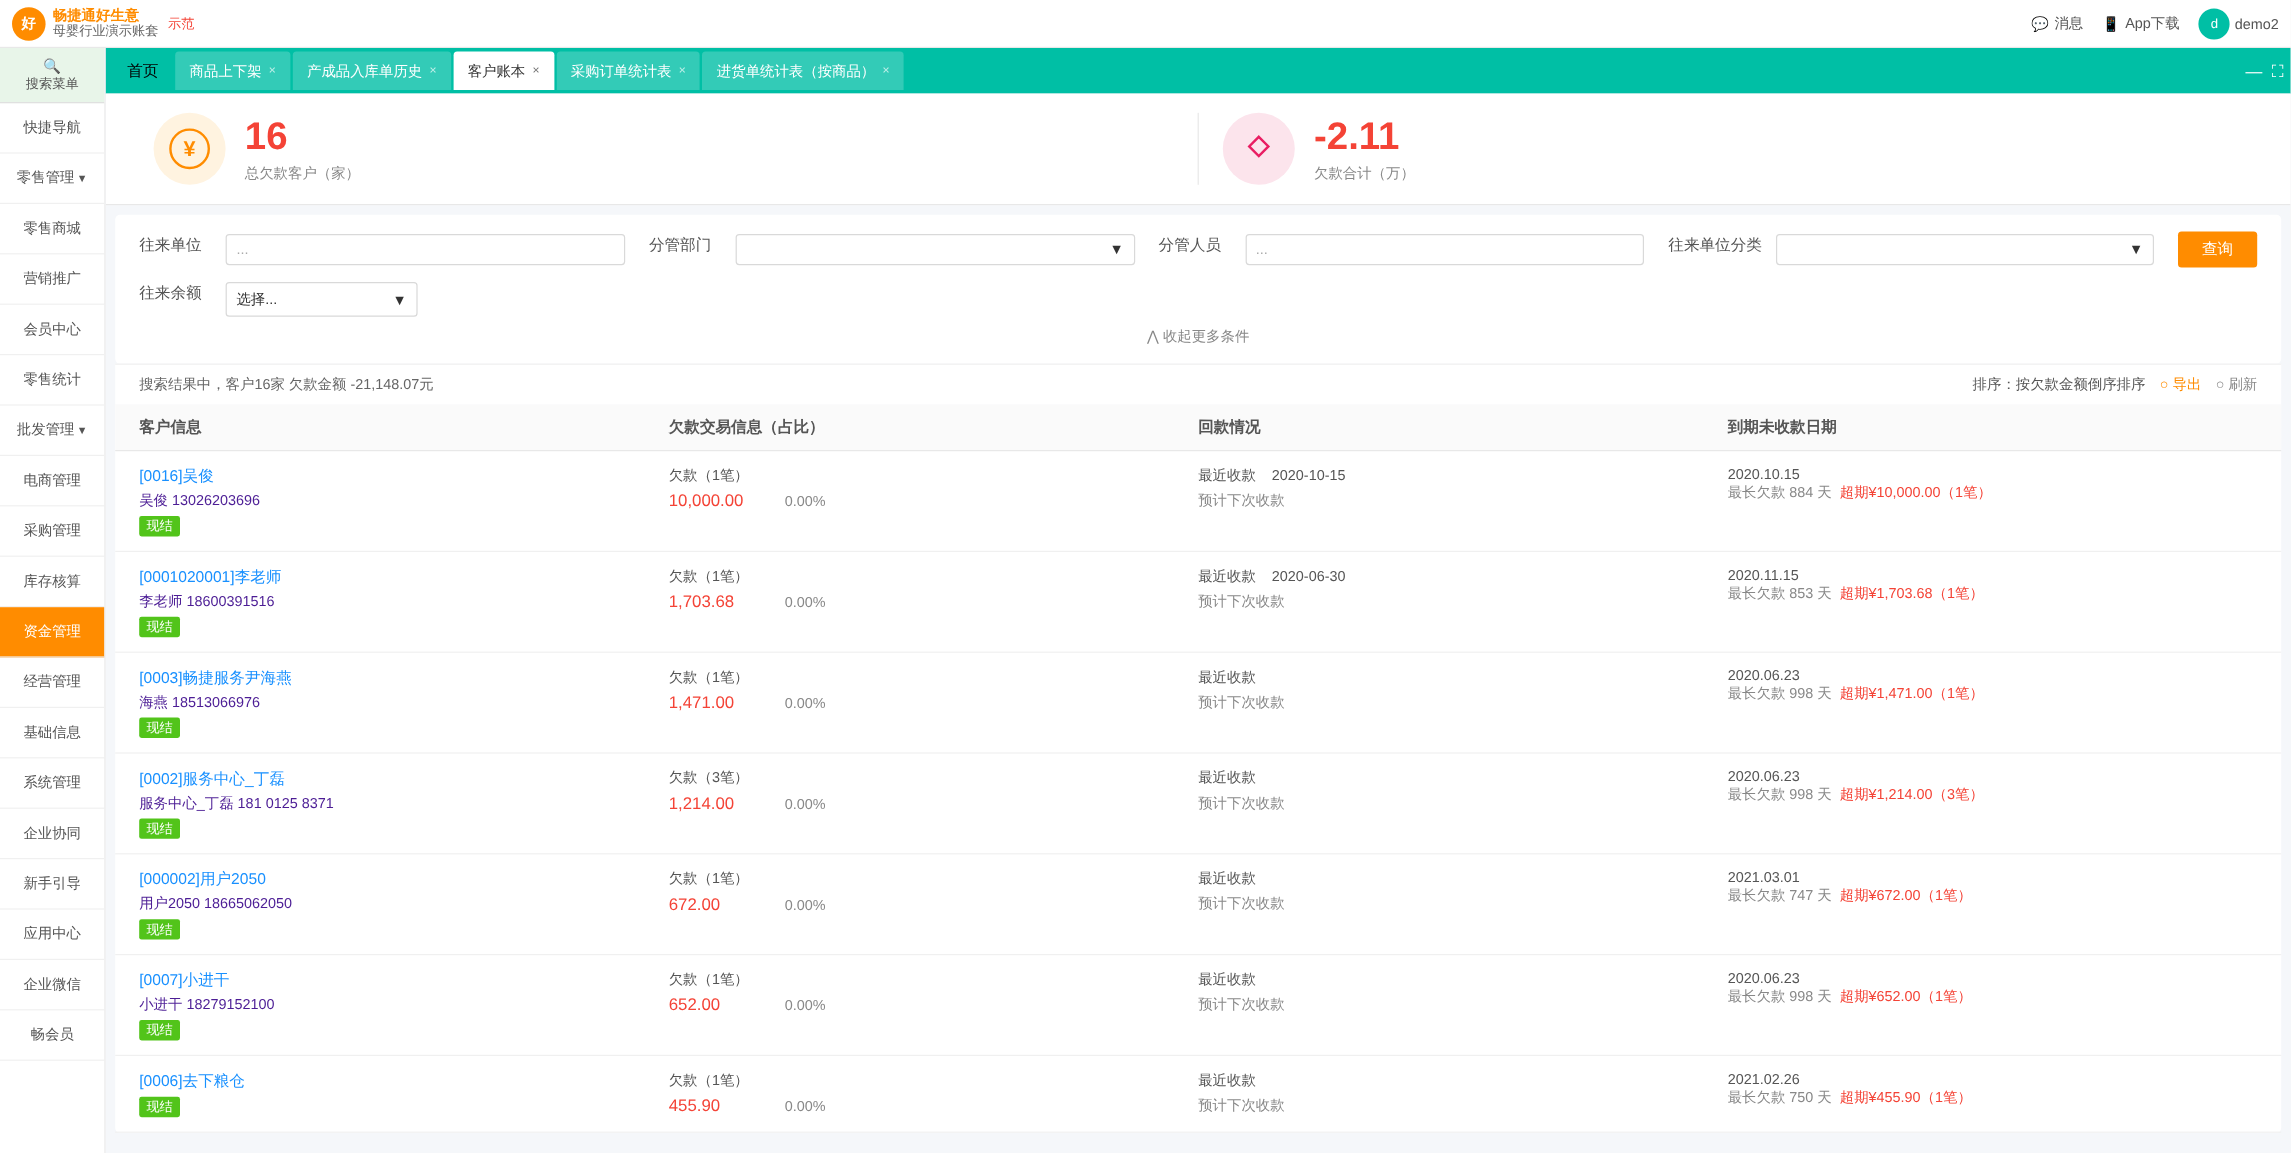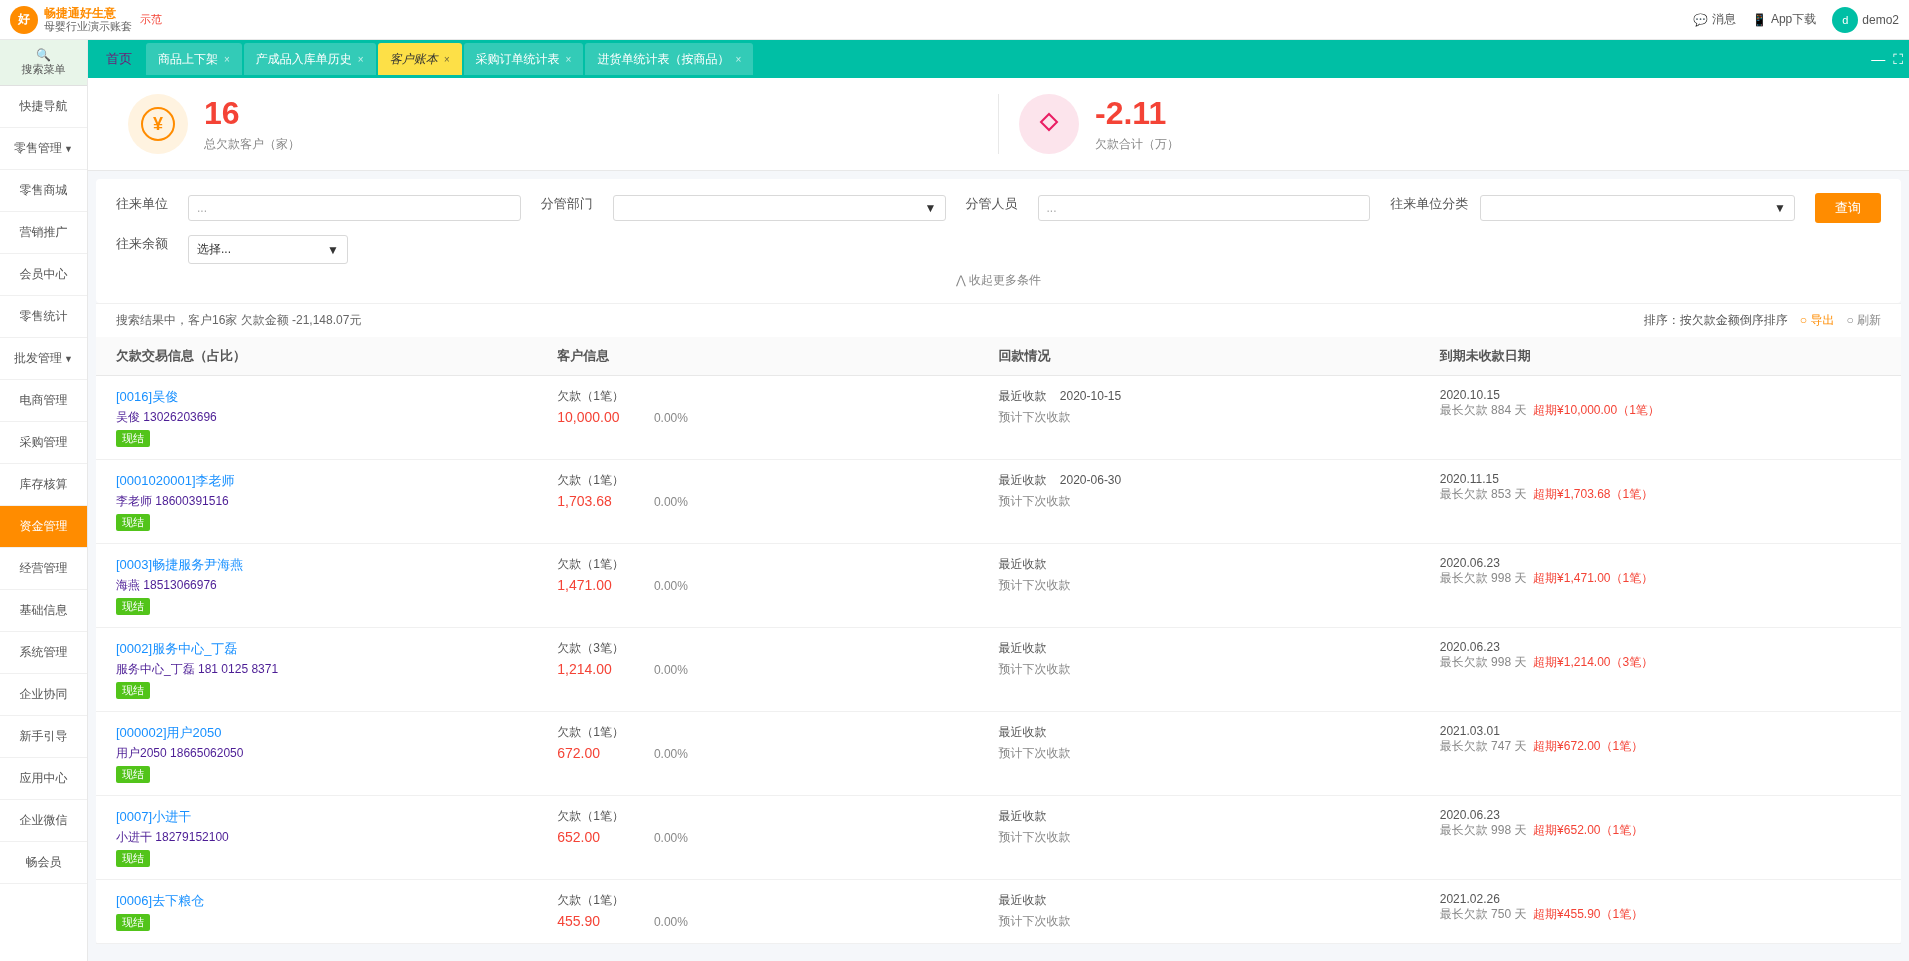--- a/index.html
+++ b/index.html
@@ -28,27 +28,27 @@
     .sidebar-quick { background: #e8f5e9; }
     
     
     .main { flex: 1; display: flex; flex-direction: column; overflow: hidden; }
     
     
     .tab-bar {
       display: flex; align-items: center; background: #00bfa5; height: 38px;
       padding: 0 6px; gap: 2px; flex-shrink: 0;
     }
-    .tab-home { padding: 0 12px; color: #701a75; font-size: 13px; cursor: pointer; height: 26px; display: flex; align-items: center; }
+    .tab-home { padding: 0 12px; color: #000000; font-size: 13px; cursor: pointer; height: 26px; display: flex; align-items: center; }
     .tab-item {
       display: flex; align-items: center; gap: 6px; padding: 0 12px;
       background: rgba(255,255,255,0.2); color: #fff; height: 32px;
       border-radius: 3px 3px 0 0; font-size: 12px; cursor: pointer;
     }
-    .tab-item.active { background: #fde047; color: #333; font-style: italic; }
+    .tab-item.active { background: #ffffff; color: #333; }
     .tab-close { font-size: 10px; opacity: 0.7; }
     .tab-actions { margin-left: auto; display: flex; gap: 8px; }
     .tab-action-btn { color: #fff; font-size: 14px; cursor: pointer; }
     
     
     .content { flex: 1; overflow-y: auto; padding: 0; background: #f5f7fa; }
     
     
     .stats-row {
       display: flex; background: #fff; border-bottom: 1px solid #e8e8e8;
@@ -292,22 +292,22 @@
           </span>
           <span class="refresh-btn">
             <span>○</span>
             <span>刷新</span>
           </span>
         </div>
       </div>
 
       <div class="table-wrap">
         <div class="table-header">
+          <div>客户信息</div>
           <div>欠款交易信息（占比）</div>
-          <div>客户信息</div>
           <div>回款情况</div>
           <div>到期未收款日期</div>
         </div>
 
         <div class="table-row">
           <div>
             <div class="customer-name">[0016]吴俊</div>
             <div class="customer-phone">吴俊 13026203696</div>
             <span class="tag-green">现结</span>
           </div>

